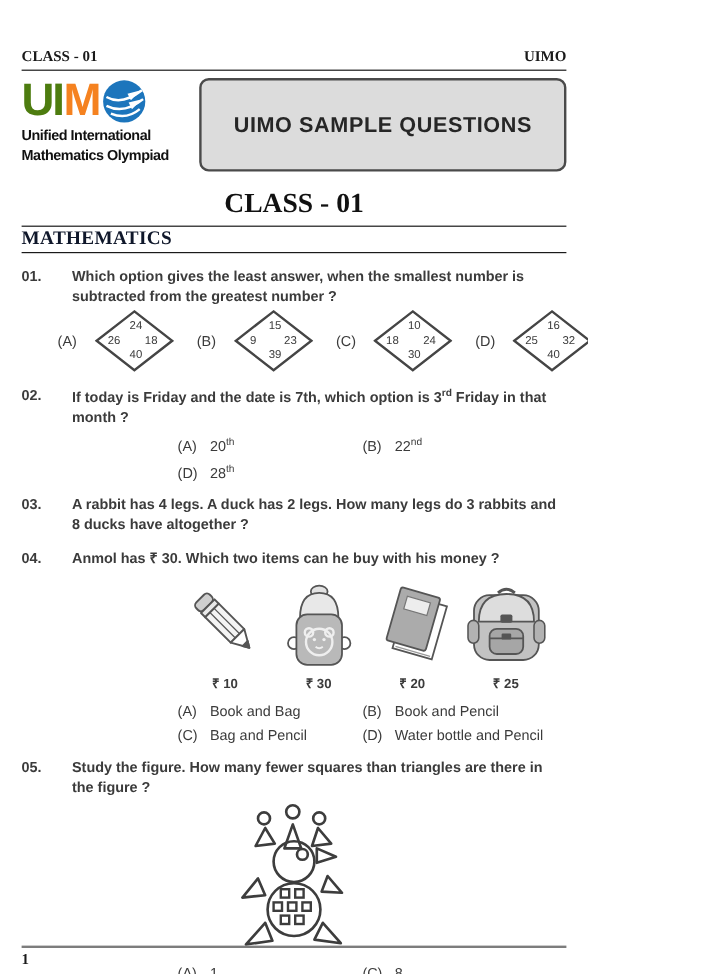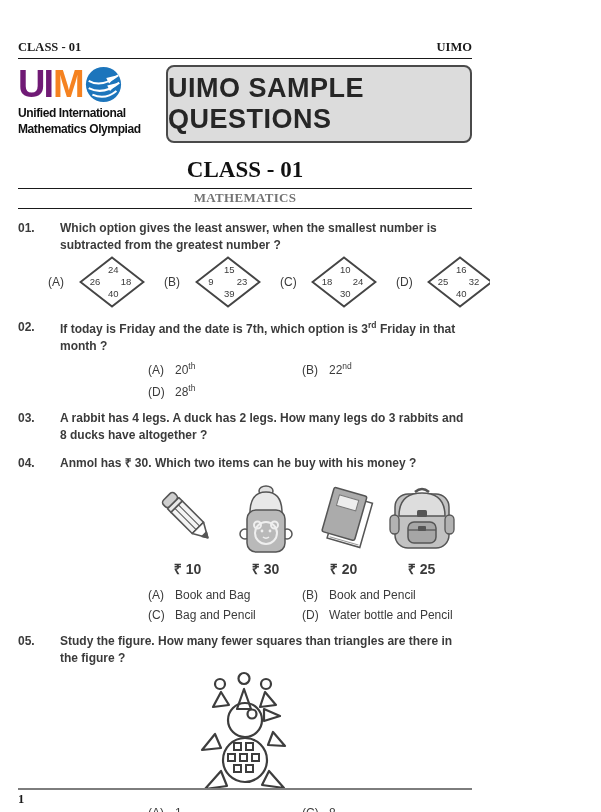--- a/index.html
+++ b/index.html
@@ -7,32 +7,32 @@
   body{width:601px;height:812px;font-family:"Liberation Sans",sans-serif;color:#3b3b3b}
   .page{position:relative;width:490px;height:812px;padding:17px 18px;overflow:hidden;background:#fff}
 
   .top-row{display:flex;justify-content:space-between;padding-top:23px;
     font-family:"Liberation Serif",serif;font-weight:bold;font-size:12.5px;color:#1a1a1a}
   .header-rule{border-top:1.5px solid #1a1a1a;margin-top:3px}
 
   .brand-row{display:flex;margin-top:6px;gap:12px;height:78px}
   .logo{width:136px;flex:none;display:flex;flex-direction:column;justify-content:flex-start}
   .logo-word{display:flex;align-items:center;line-height:1}
-  .logo-ui{font-size:38px;font-weight:bold;letter-spacing:-2px;color:#701a75}
+  .logo-ui{font-size:38px;font-weight:bold;letter-spacing:-2px;color:#4d7c0f}
   .logo-m{font-size:38px;font-weight:bold;letter-spacing:-1px;color:#F58220;margin-left:1px}
   .globe{margin-left:1px}
   .logo-sub{font-size:12px;font-weight:bold;color:#111;line-height:1.3;letter-spacing:-0.4px;margin-top:3px}
   .banner{flex:1;background:#dcdcdc;border:2px solid #4a4a4a;border-radius:8px;
     display:flex;align-items:center;justify-content:center;
-    font-size:27px;font-weight:bold;color:#262626;letter-spacing:0.5px}
+    font-size:18px;font-weight:bold;color:#262626;letter-spacing:0.5px}
 
   .class-title{text-align:center;font-family:"Liberation Serif",serif;font-size:23px;
     font-weight:bold;color:#111;margin-top:14px}
-  .section-bar{border-top:1.5px solid #1a1a1a;border-bottom:1.5px solid #1a1a1a;text-align:center;
-    font-family:"Liberation Serif",serif;font-weight:bold;font-size:13px;color:#737373;
+  .section-bar{border-top:1.5px solid #1a1a1a;border-bottom:1.5px solid #1a1a1a;
+    font-family:"Liberation Serif",serif;font-weight:bold;font-size:16px;color:#0f172a;
     padding:1px 0 2px;margin-top:5px;letter-spacing:0.3px}
 
   .q{margin-top:11px}
   .q-head{display:flex;font-weight:bold;font-size:12px;line-height:1.45;color:#3b3b3b}
   .q-num{width:42px;flex:none}
   .q-text{flex:1}
   sup{font-size:8.5px}
 
   .opts{margin:5px 0 0 130px;display:grid;grid-template-columns:154px auto;row-gap:6px;
     font-size:12px;color:#3b3b3b}
@@ -44,21 +44,21 @@
   .diamond svg{position:absolute;left:0;top:0}
   .dn{position:absolute;font-size:9.5px;font-style:normal;line-height:1;color:#3b3b3b}
   .dn-top{top:9px;left:50%;transform:translateX(-38%)}
   .dn-left{top:50%;left:16px;transform:translate(-50%,-50%)}
   .dn-right{top:50%;left:47px;transform:translate(-50%,-50%)}
   .dn-bottom{bottom:9px;left:50%;transform:translateX(-38%)}
 
   .items-row{display:flex;margin:9px 0 0 132px;gap:3px}
   .item{width:75px;display:flex;flex-direction:column;align-items:center}
   .item .img-box{height:72px;display:flex;align-items:flex-end;justify-content:center}
-  .price{font-weight:bold;font-size:14px;margin-top:5px;color:#3b3b3b}
+  .price{font-weight:bold;font-size:11px;margin-top:5px;color:#3b3b3b}
 
   .figure-wrap{display:flex;justify-content:center;margin-top:3px}
 
   .footer{position:absolute;left:18px;right:18px;bottom:5px}
   .footer-rule{border-top:2px solid #7d7d7d}
   .page-num{font-family:"Liberation Serif",serif;font-weight:bold;font-size:12.5px;
     color:#1a1a1a;margin-top:2px}
 </style>
 </head>
 <body>

